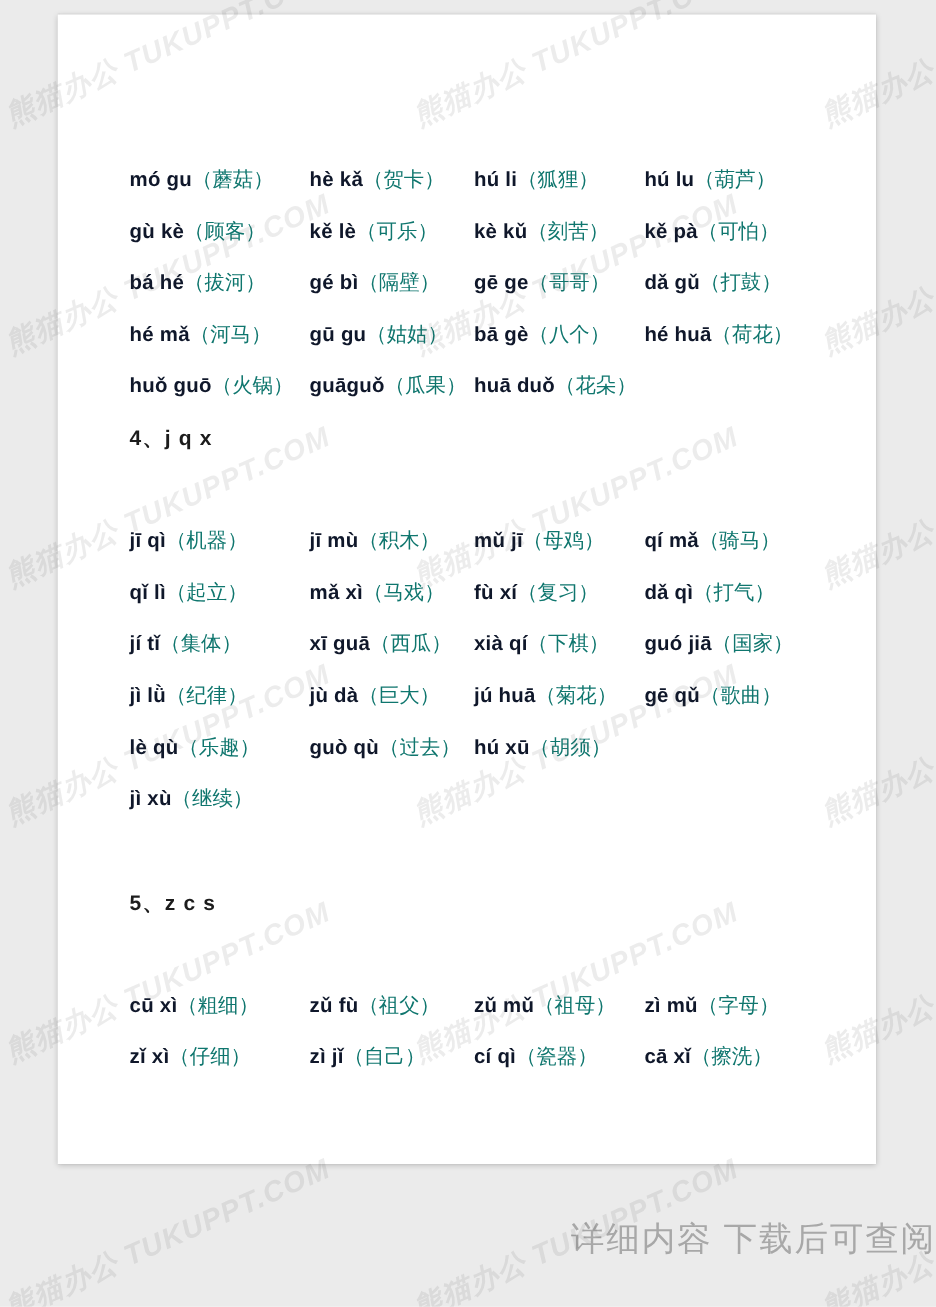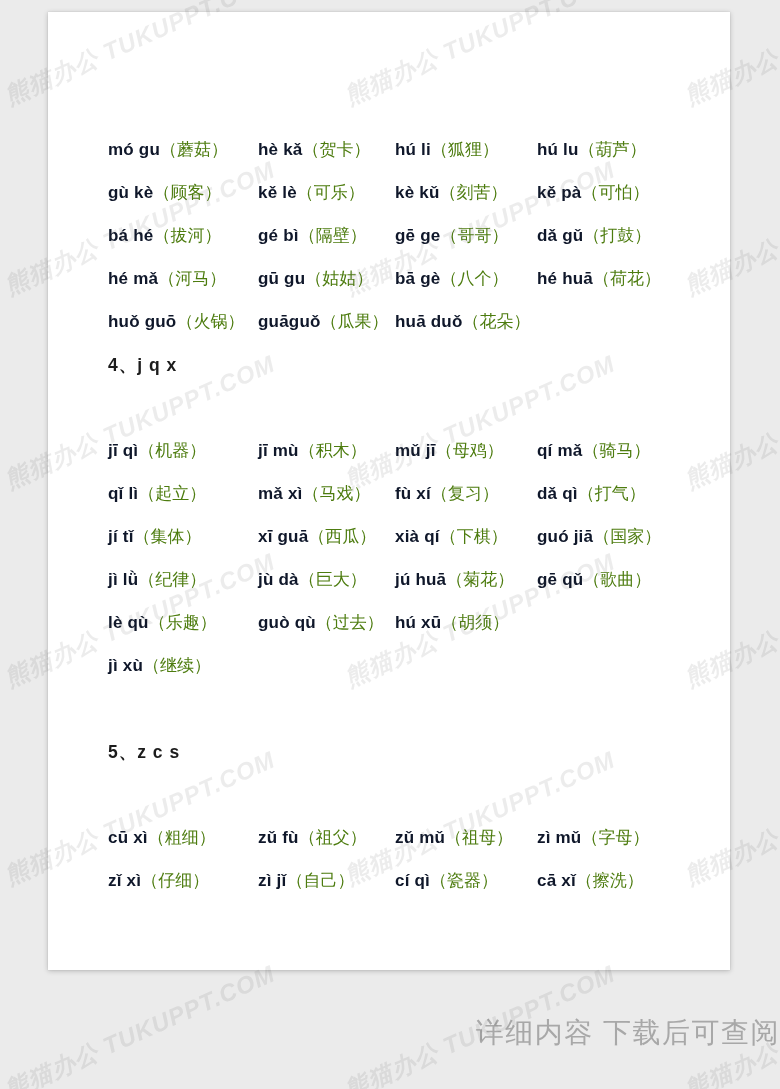--- a/index.html
+++ b/index.html
@@ -14,21 +14,21 @@
     box-shadow:0 1px 5px rgba(0,0,0,.22),0 0 1px rgba(0,0,0,.15);
   }
   .doc-content{padding:116px 28px 0 60px}
   .line{height:43px;display:flex;align-items:center}
   .line.row{display:grid;grid-template-columns:150px 137px 142px auto;align-items:center}
   .line.blank{}
   .entry{white-space:nowrap;font-size:17px}
   .py{font-weight:bold;color:#0f172a;letter-spacing:.2px}
   .zh{
     font-family:"Liberation Serif","DejaVu Serif",serif;
-    color:#4d7c0f;font-size:17px;
+    color:#0f766e;font-size:17px;
   }
   .line.heading{
     font-weight:bold;font-size:17.5px;color:#1c1c1c;letter-spacing:1px;
   }
   .footer-caption{
     position:absolute;left:0;right:0;top:1014px;
     text-align:right;font-size:28px;color:#a8a8a8;letter-spacing:1.5px;
   }
   .watermark-layer{position:absolute;left:0;top:0;width:780px;height:1089px;pointer-events:none}
   .wm{

